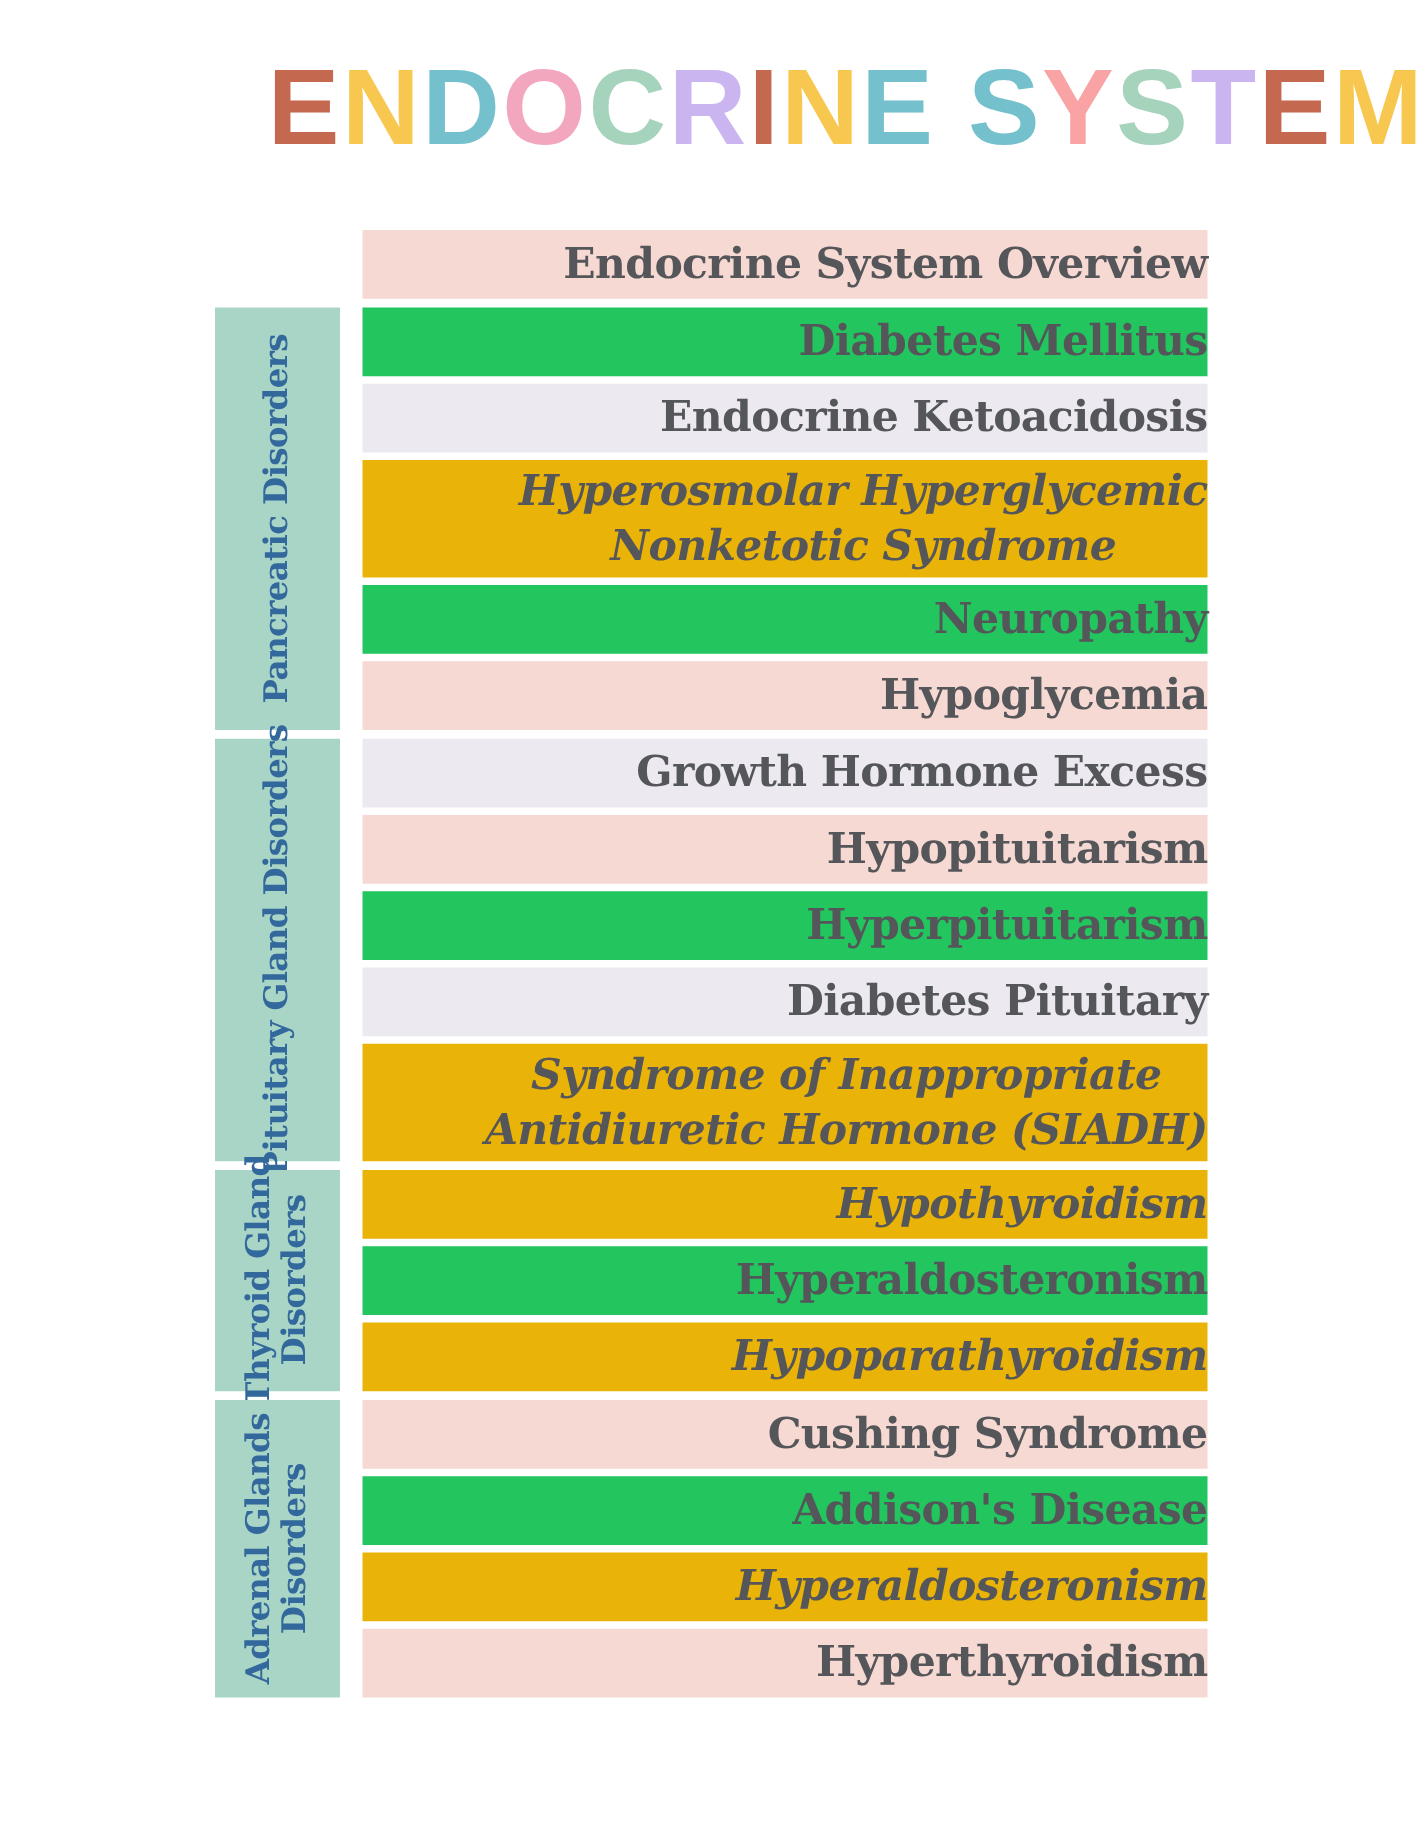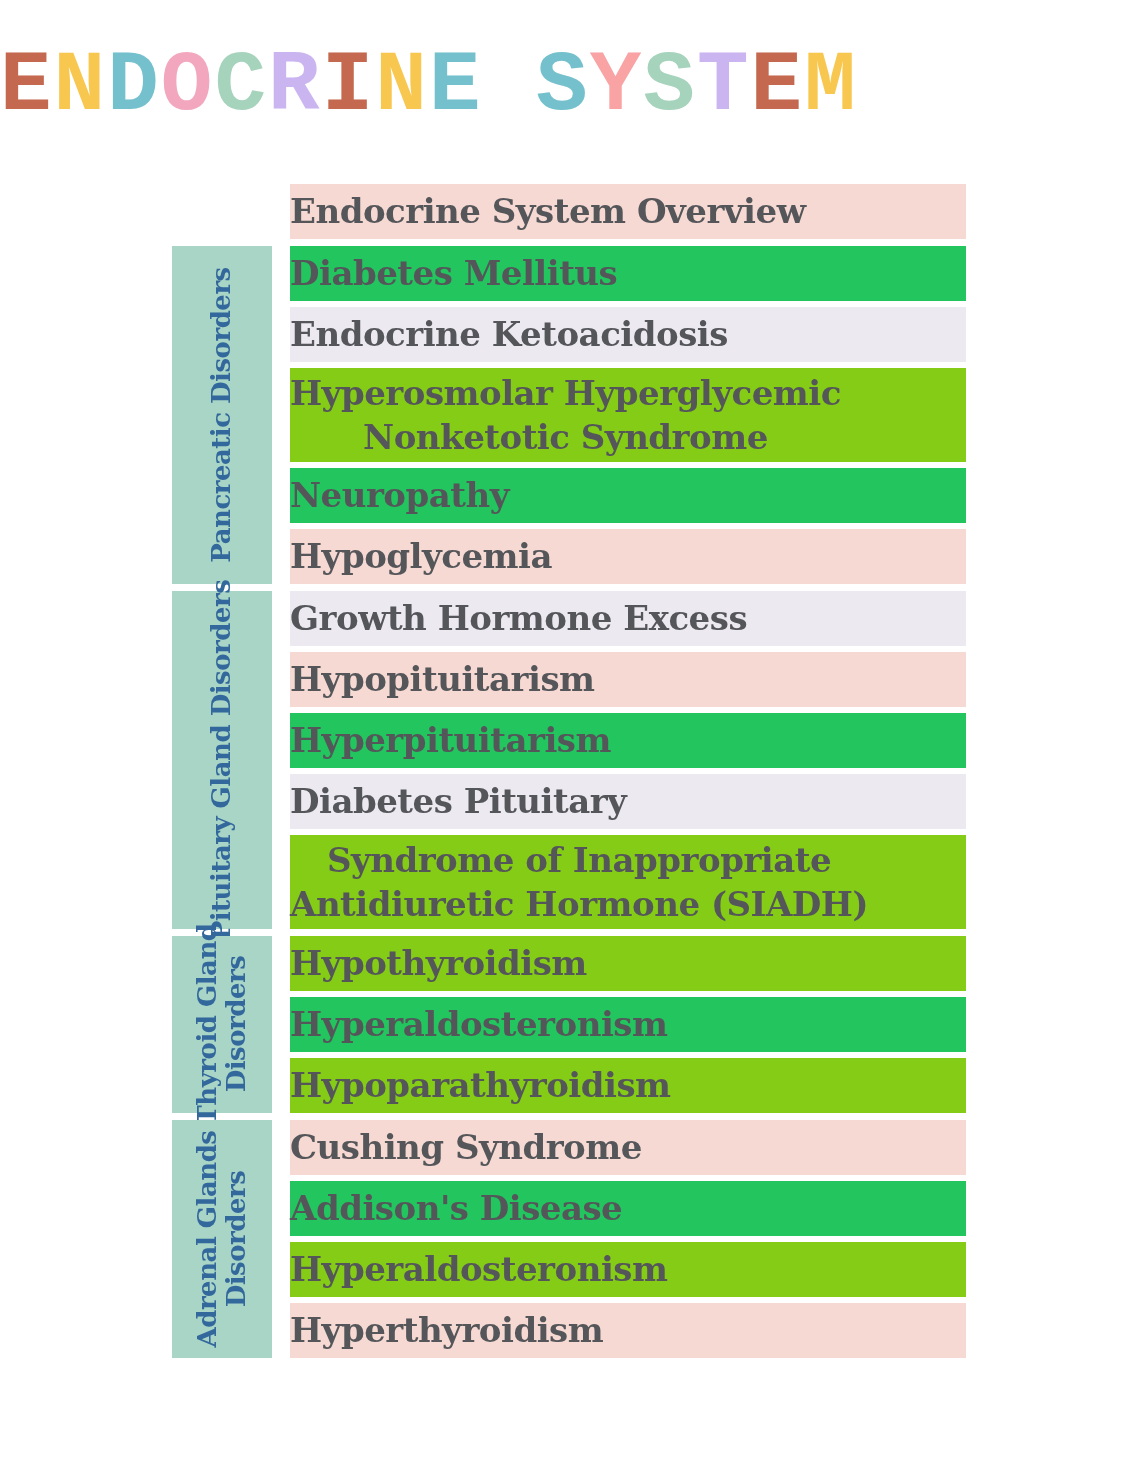--- a/index.html
+++ b/index.html
@@ -4,22 +4,22 @@
 <style>
   html,body { margin:0; padding:0; }
   body {
     width:1140px; height:1476px;
     background:#ffffff;
     font-family:"DejaVu Serif", serif;
     overflow:hidden;
   }
   .title {
     margin:46px 0 12px 0;
-    text-align:left;
-    font-family:Liberation Mono, monospace;
+    text-align:right;
+    font-family:Liberation Sans, sans-serif;
     font-weight:800;
     font-size:86px;
     line-height:0.95;
     letter-spacing:2px;
     white-space:pre;
   }
   .content {
     margin:56px 0 0 172px;
     width:794px;
     display:flex; flex-direction:column;
@@ -40,36 +40,36 @@
     font-size:26px;
     letter-spacing:-0.5px;
     color:#33689C;
     white-space:pre-line;
     text-align:center;
     line-height:1.12;
   }
   .bands { flex:1; display:flex; flex-direction:column; gap:6px; }
   .band {
     height:55px;
-    display:flex; align-items:center; justify-content:flex-start;
+    display:flex; align-items:center; justify-content:flex-end;
   }
   .band.tall { height:94px; }
   .band-label {
     font-weight:bold;
     font-size:34px;
     color:#55565A;
     white-space:pre-line;
     text-align:center;
     line-height:1.3;
     letter-spacing:-0.5px;
   }
   .c-pink     { background:#F6D9D2; }
   .c-mint     { background:#22c55e; }
   .c-lavender { background:#ECE9F1; }
-  .c-yellow   { background:#84cc16; }
+  .c-yellow   { background:#eab308;font-style:italic; }
 </style>
 </head>
 <body>
 
 <h1 class="title"><span style="color: rgb(196, 104, 79);">E</span><span style="color: rgb(248, 199, 80);">N</span><span style="color: rgb(116, 193, 205);">D</span><span style="color: rgb(242, 167, 190);">O</span><span style="color: rgb(166, 211, 188);">C</span><span style="color: rgb(203, 181, 241);">R</span><span style="color: rgb(196, 104, 79);">I</span><span style="color: rgb(248, 199, 80);">N</span><span style="color: rgb(116, 193, 205);">E</span><span> </span><span style="color: rgb(116, 193, 205);">S</span><span style="color: rgb(249, 163, 165);">Y</span><span style="color: rgb(166, 211, 188);">S</span><span style="color: rgb(203, 181, 241);">T</span><span style="color: rgb(196, 104, 79);">E</span><span style="color: rgb(248, 199, 80);">M</span></h1>
 
 <main class="content">
 
   <section class="group">
     <div class="sidebar-spacer"></div>

